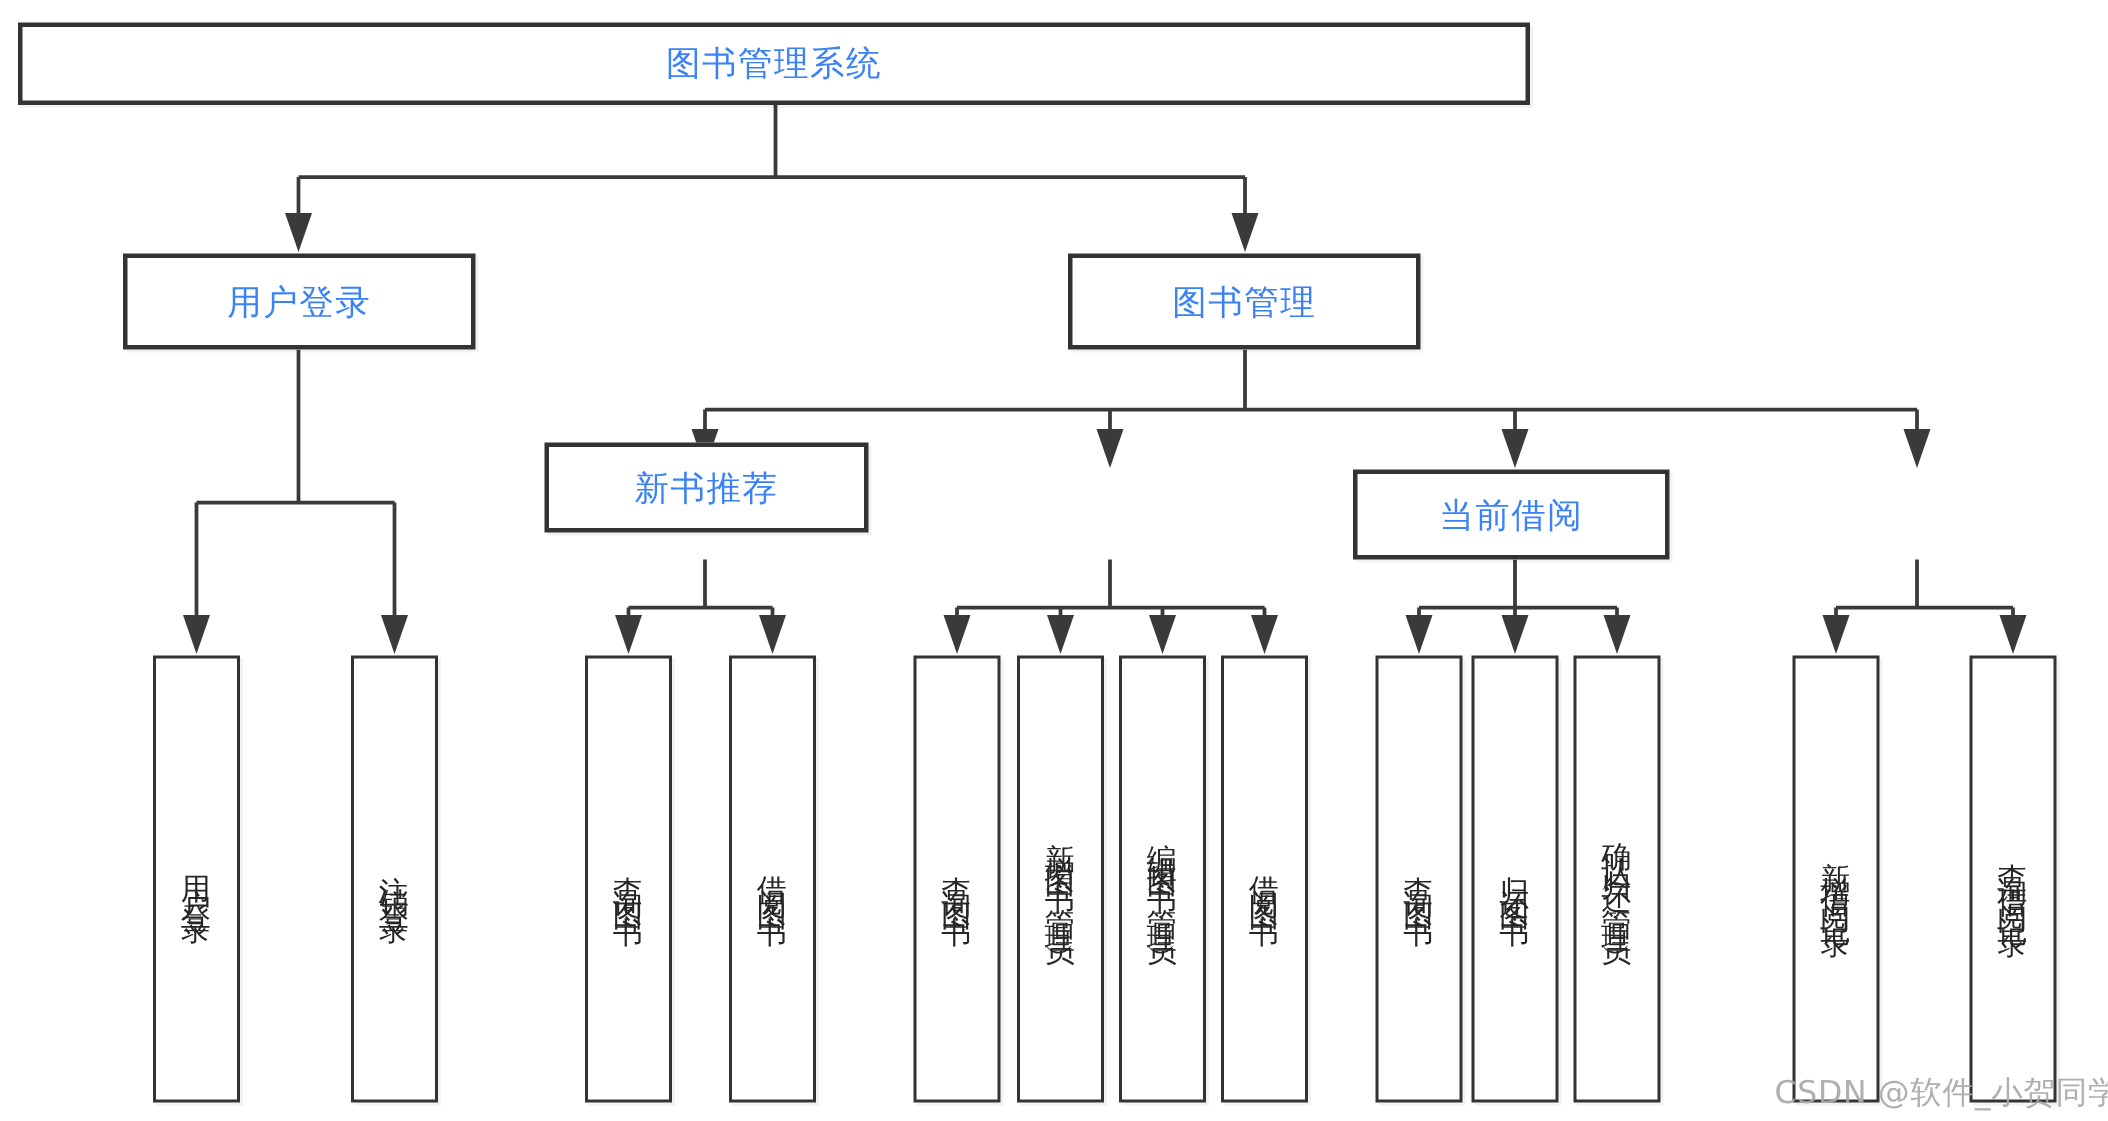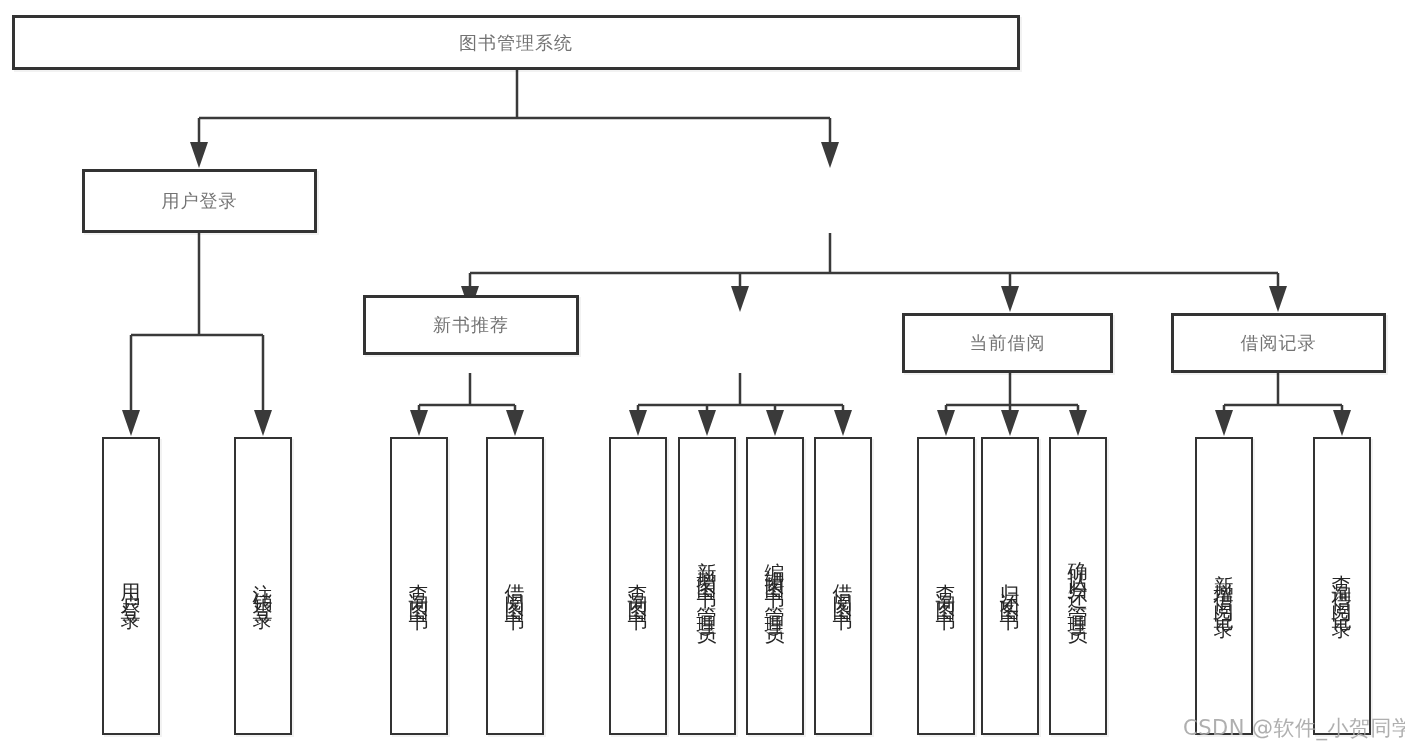--- a/index.html
+++ b/index.html
@@ -30,22 +30,22 @@
     box-sizing: border-box;
     background: #ffffff;
     border: 3px solid #333333;
     display: flex;
     align-items: center;
     justify-content: center;
     z-index: 2;
     box-shadow: 2px 2px 0 rgba(0,0,0,0.05);
   }
   .hlabel {
-    font-size: 18px;
-    color: #737373;
+    font-size: 23px;
+    color: #3b82f6;
     letter-spacing: 1px;
     white-space: nowrap;
   }
   .leaf {
     top: 437px;
     width: 58px;
     height: 298px;
     border-width: 2.5px;
   }
   .vlabel {
@@ -121,29 +121,29 @@
     </g>
   </svg>
 
   <div class="box" style="left:12px;top:15px;width:1008px;height:55px">
     <span class="hlabel">图书管理系统</span>
   </div>
 
   <div class="box" style="left:82px;top:169px;width:235px;height:64px">
     <span class="hlabel">用户登录</span>
   </div>
+  <div class="box" style="left:712px;top:169px;width:235px;height:64px">
+    <span class="hlabel">图书管理</span>
+  </div>
 
   <div class="box" style="left:363px;top:295px;width:216px;height:60px">
     <span class="hlabel">新书推荐</span>
   </div>
   <div class="box" style="left:902px;top:313px;width:211px;height:60px">
     <span class="hlabel">当前借阅</span>
-  </div>
-  <div class="box" style="left:1171px;top:313px;width:215px;height:60px">
-    <span class="hlabel">借阅记录</span>
   </div>
 
   <div class="box leaf" style="left:102px">
     <span class="vlabel">用户登录</span>
   </div>
   <div class="box leaf" style="left:234px">
     <span class="vlabel">注销登录</span>
   </div>
 
   <div class="box leaf" style="left:390px">

